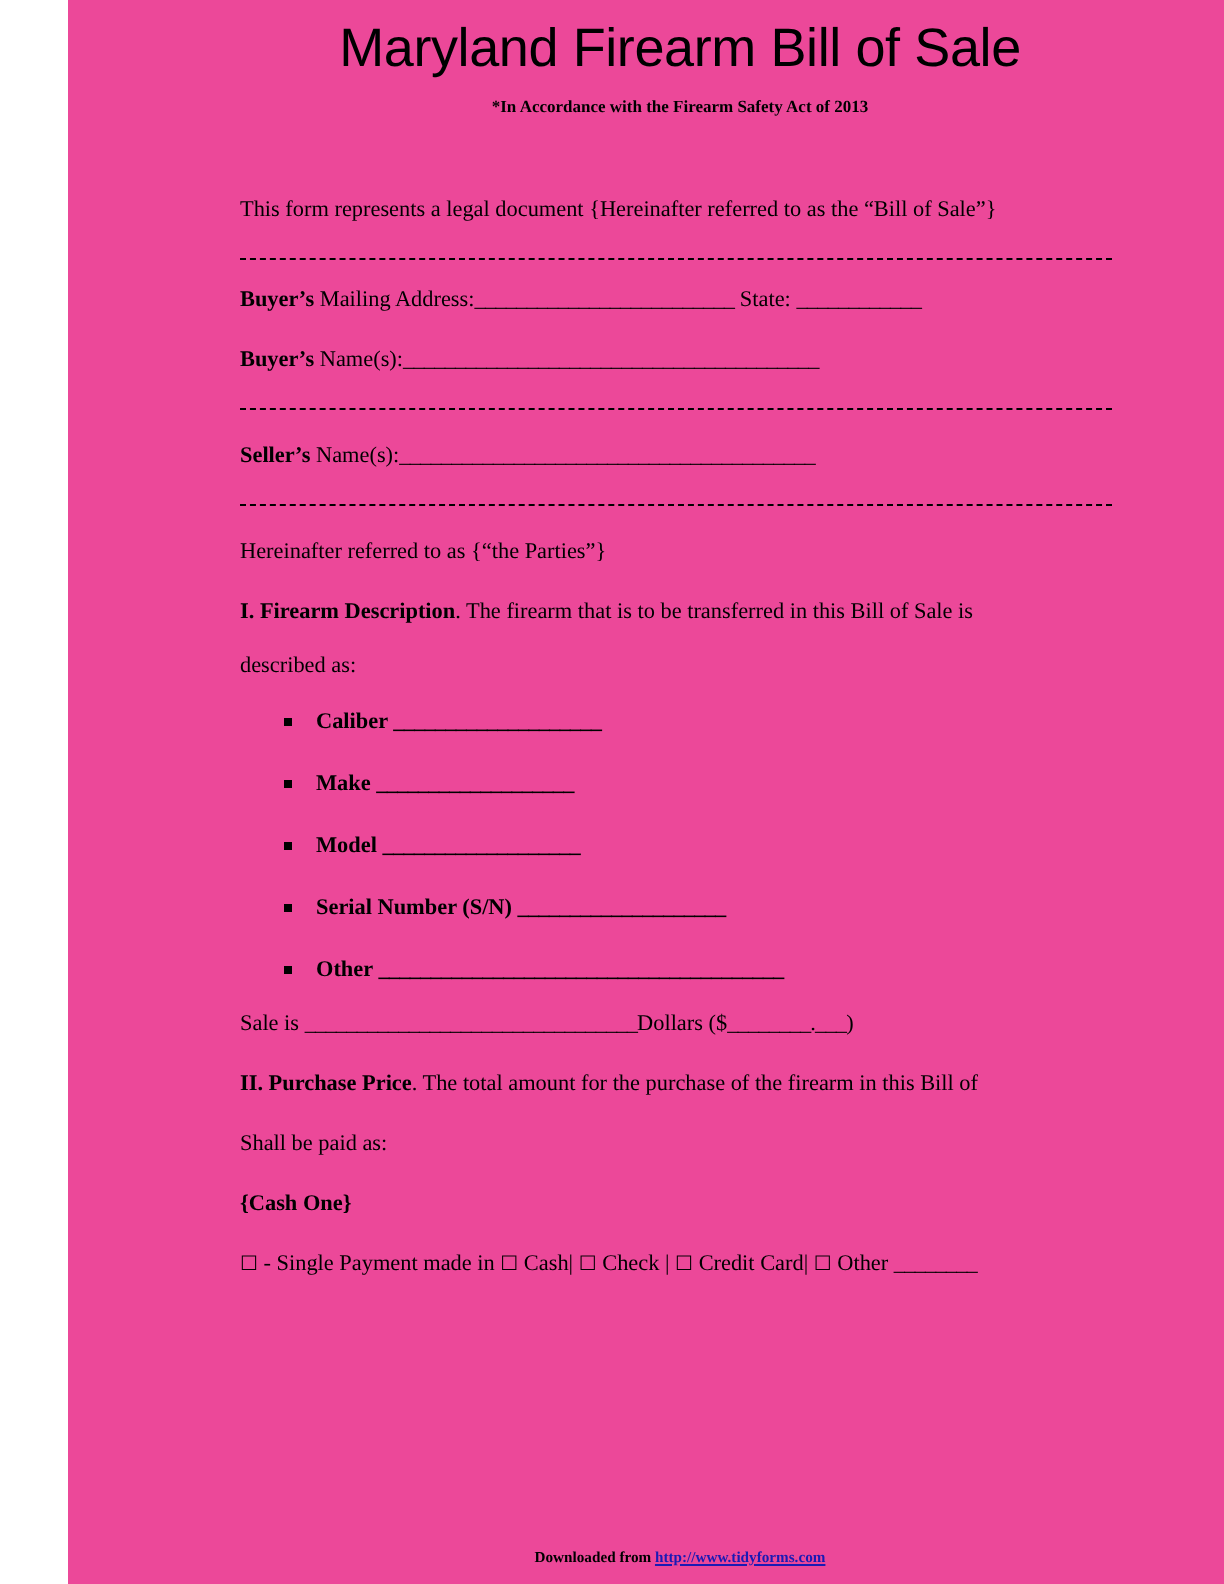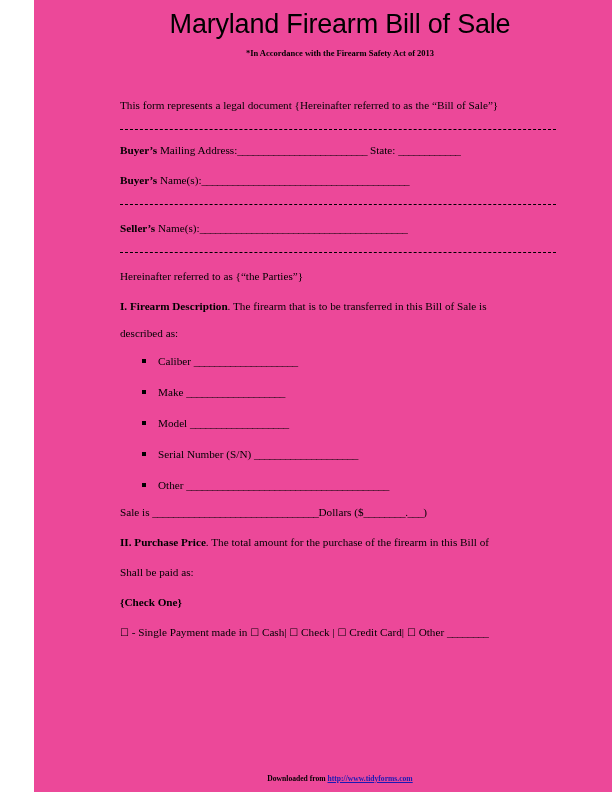--- a/index.html
+++ b/index.html
@@ -101,20 +101,21 @@
     padding: 0;
     list-style: none;
   }
   .bullets li {
     position: relative;
     padding-left: 38px;
     font-size: 11.2px;
     line-height: 14px;
     margin-top: 17px;
     white-space: nowrap;
+    font-weight: bold;
   }
   .bullets li:first-child { margin-top: 14px; }
   .bullets li .sq {
     position: absolute;
     left: 22px;
     top: 5px;
     width: 3.5px;
     height: 3.5px;
     background: #000;
   }
@@ -225,21 +226,21 @@
       <span>Sale is</span>
       <span class="fill">________________________________</span><span>Dollars ($</span><span class="fill">________.___</span><span>)</span>
     </div>
 
     <div class="line blk">
       <b>II. Purchase Price</b><span>.  The total amount for the purchase of the firearm in this Bill of</span>
     </div>
 
     <div class="line blk">Shall be paid as:</div>
 
-    <div class="line blk bold">{Check One}</div>
+    <div class="line blk bold">{Cash One}</div>
 
     <div class="line blk">
       <span class="cbox">☐</span>
       <span>- Single Payment made in</span>
       <span class="cbox">☐</span>
       <span>Cash</span><span>|</span>
       <span class="cbox">☐</span>
       <span>Check</span>
       <span>|</span>
       <span class="cbox">☐</span>

